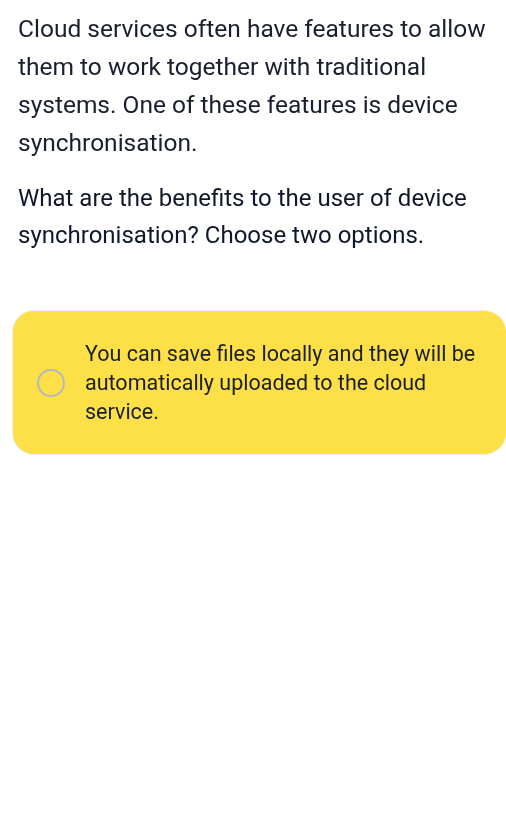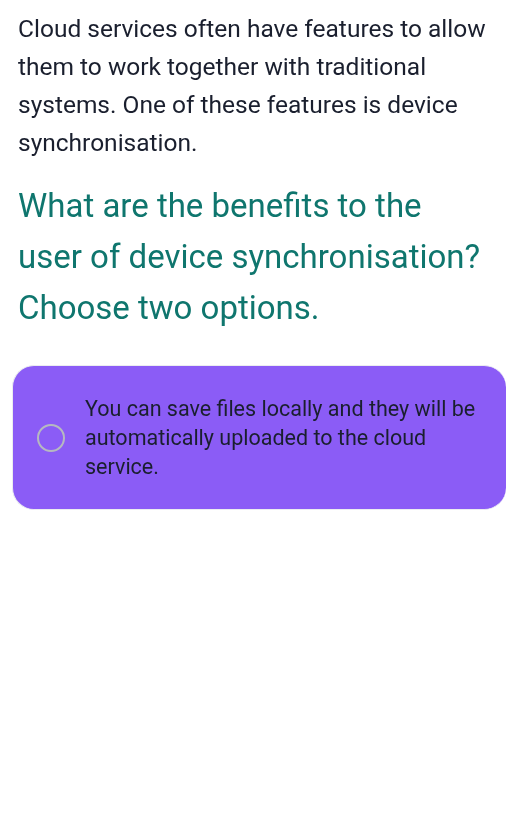--- a/index.html
+++ b/index.html
@@ -15,39 +15,39 @@
       color: #1a1f2e;
     }
     .question-intro {
       font-size: 24.5px;
       line-height: 1.55;
       font-weight: 400;
       color: #1a1f2e;
       margin-bottom: 18px;
     }
     .question-prompt {
-      font-size: 33px;
+      font-size: 24px;
       line-height: 1.55;
       font-weight: 400;
-      color: #0f766e;
-      margin-bottom: 32px;
+      color: #0f172a;
+      margin-bottom: 56px;
     }
     .options {
       display: flex;
       flex-direction: column;
       gap: 28px;
     }
     .option-card {
       display: flex;
       align-items: center;
       gap: 20px;
       padding: 28px 18px 28px 24px;
       border-radius: 22px;
       border: 1px solid #ebedf0;
-      background: #8b5cf6;
+      background: #fde047;
       cursor: pointer;
       margin-left: -6px;
       margin-right: -18px;
       border-right: none;
     }
     .radio-circle {
       flex: 0 0 auto;
       width: 28px;
       height: 28px;
       border: 2px solid #b6b9c0;

